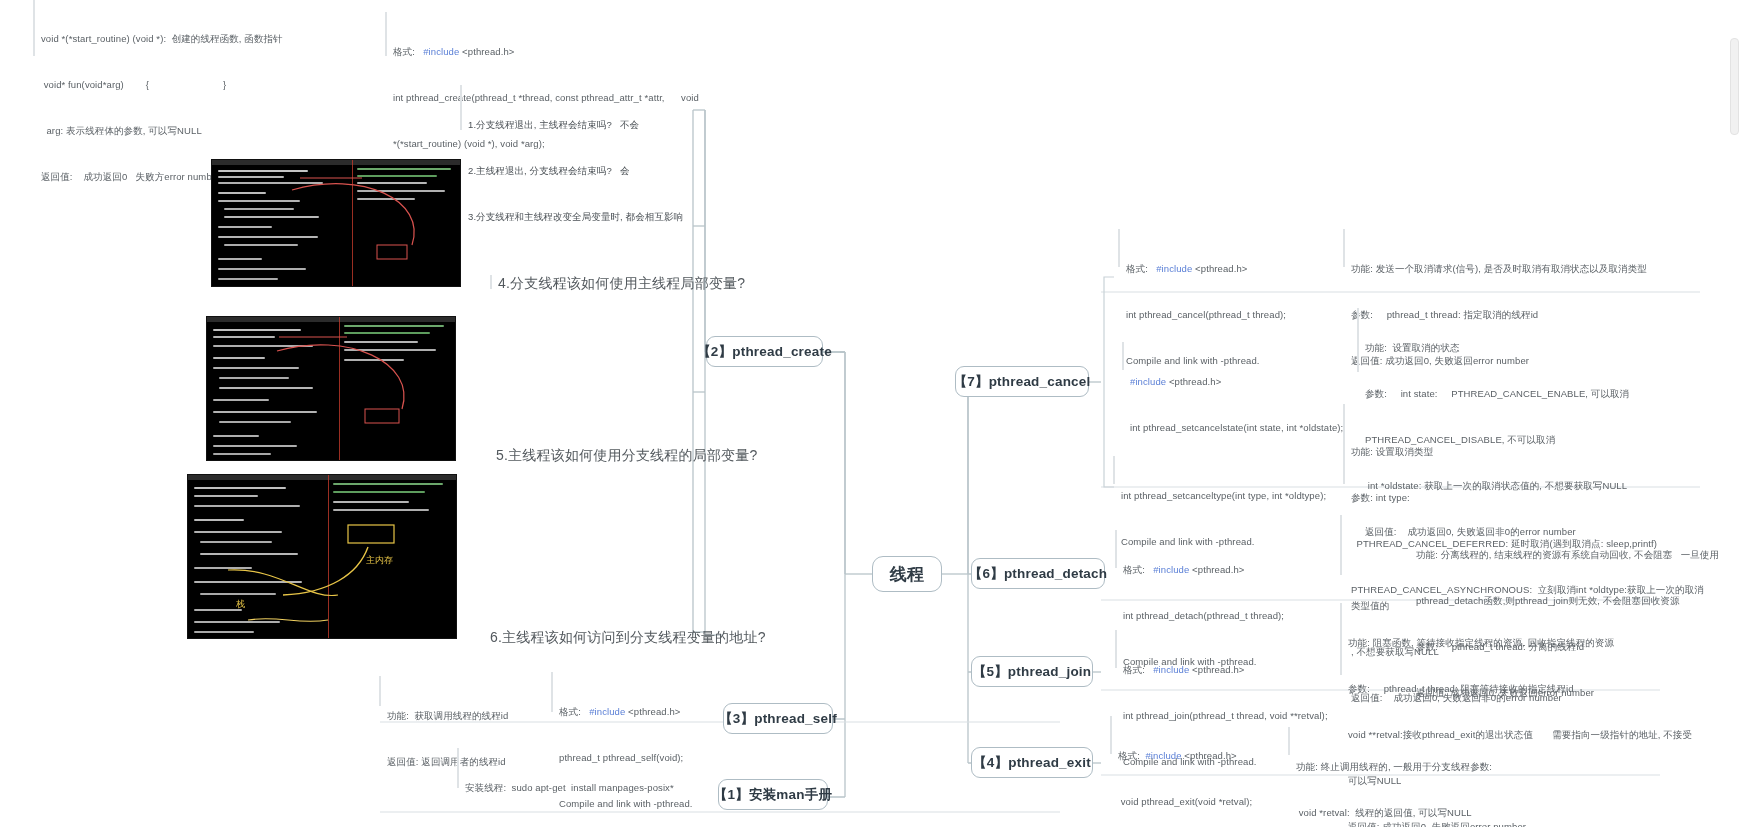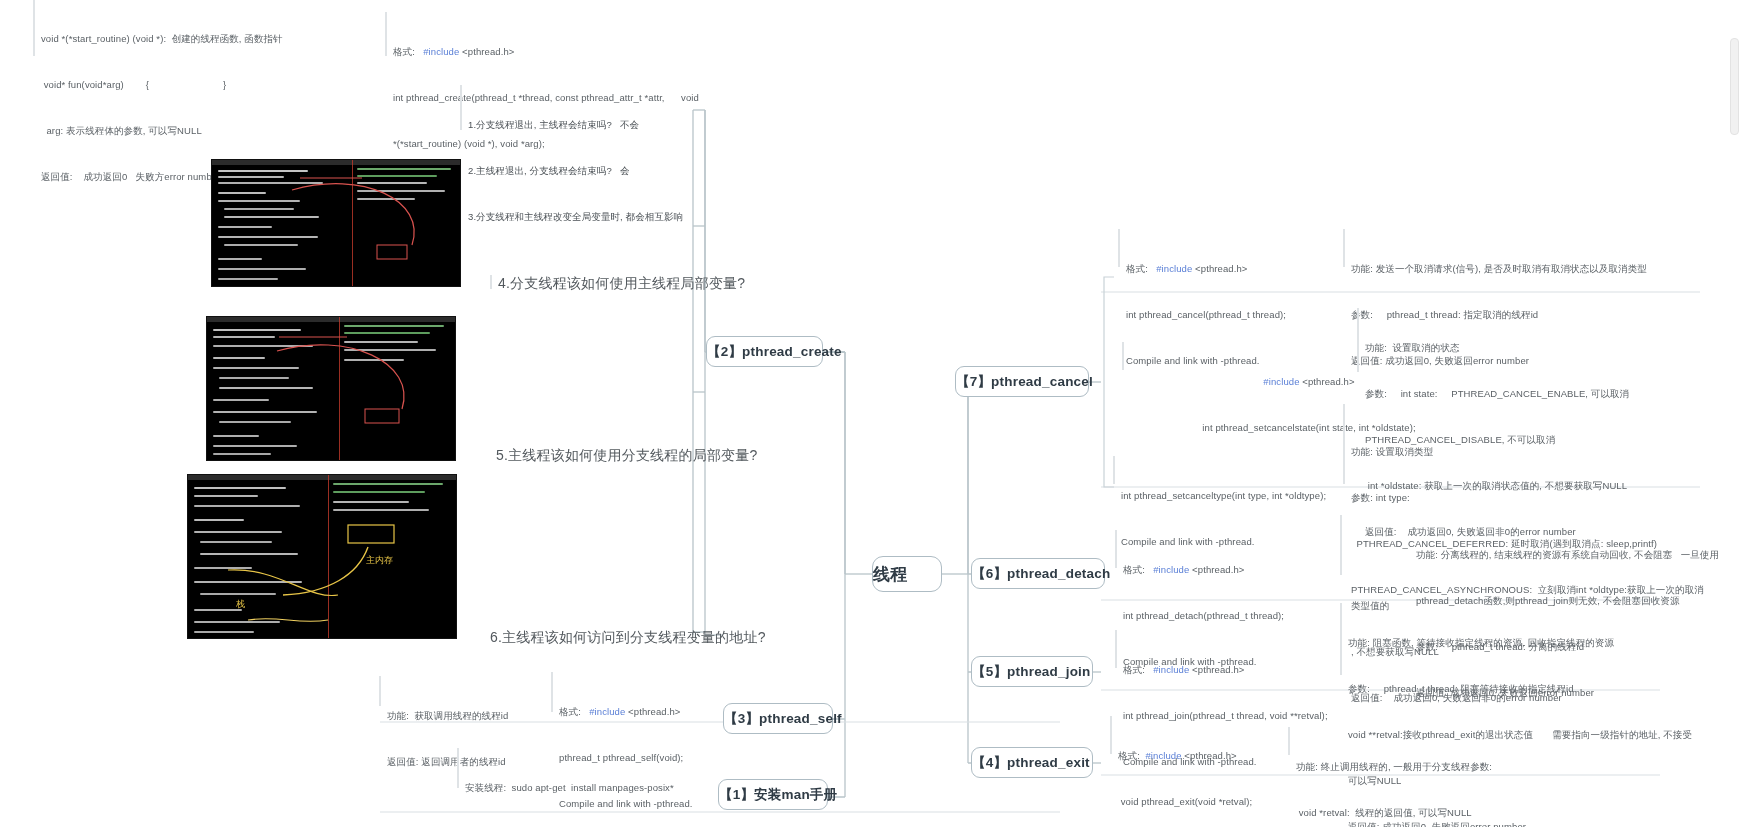--- a/index.html
+++ b/index.html
@@ -40,21 +40,21 @@
     position:absolute;
     border:1.4px solid #aebcc4;
     border-radius:9px;
     background:#ffffff;
     color:#2f3b45;
     font-size:13.5px;
     font-weight:bold;
     letter-spacing:.2px;
     display:flex;
     align-items:center;
-    justify-content:flex-start;
+    justify-content:center;
     box-sizing:border-box;
     white-space:nowrap;
   }
   .node.root{
     font-size:17px;
     border-width:1.6px;
     border-radius:11px;
   }
 
   
@@ -354,21 +354,21 @@
     <span class="ln">Compile and link with -pthread.</span>
   </div>
   <div class="rule" style="left:1343px;top:229px;height:38px;"></div>
   <div class="note" style="left:1351px;top:230px;width:360px;">
     <span class="ln">功能: 发送一个取消请求(信号), 是否及时取消有取消状态以及取消类型</span>
     <span class="ln">参数:     pthread_t thread: 指定取消的线程id</span>
     <span class="ln">返回值: 成功返回0, 失败返回error number</span>
   </div>
 
   <div class="rule" style="left:1122px;top:342px;height:28px;"></div>
-  <div class="note" style="left:1184px;top:343px;width:250px;text-align:center;">
+  <div class="note" style="left:1130px;top:343px;width:250px;">
     <span class="ln"><span class="kw">#include</span> &lt;pthread.h&gt;</span>
     <span class="ln">int pthread_setcancelstate(int state, int *oldstate);</span>
   </div>
   <div class="rule" style="left:1357px;top:308px;height:64px;"></div>
   <div class="note" style="left:1365px;top:309px;width:350px;">
     <span class="ln">功能:  设置取消的状态</span>
     <span class="ln">参数:     int state:     PTHREAD_CANCEL_ENABLE, 可以取消</span>
     <span class="ln">PTHREAD_CANCEL_DISABLE, 不可以取消</span>
     <span class="ln"> int *oldstate: 获取上一次的取消状态值的, 不想要获取写NULL</span>
     <span class="ln">返回值:    成功返回0, 失败返回非0的error number</span>

